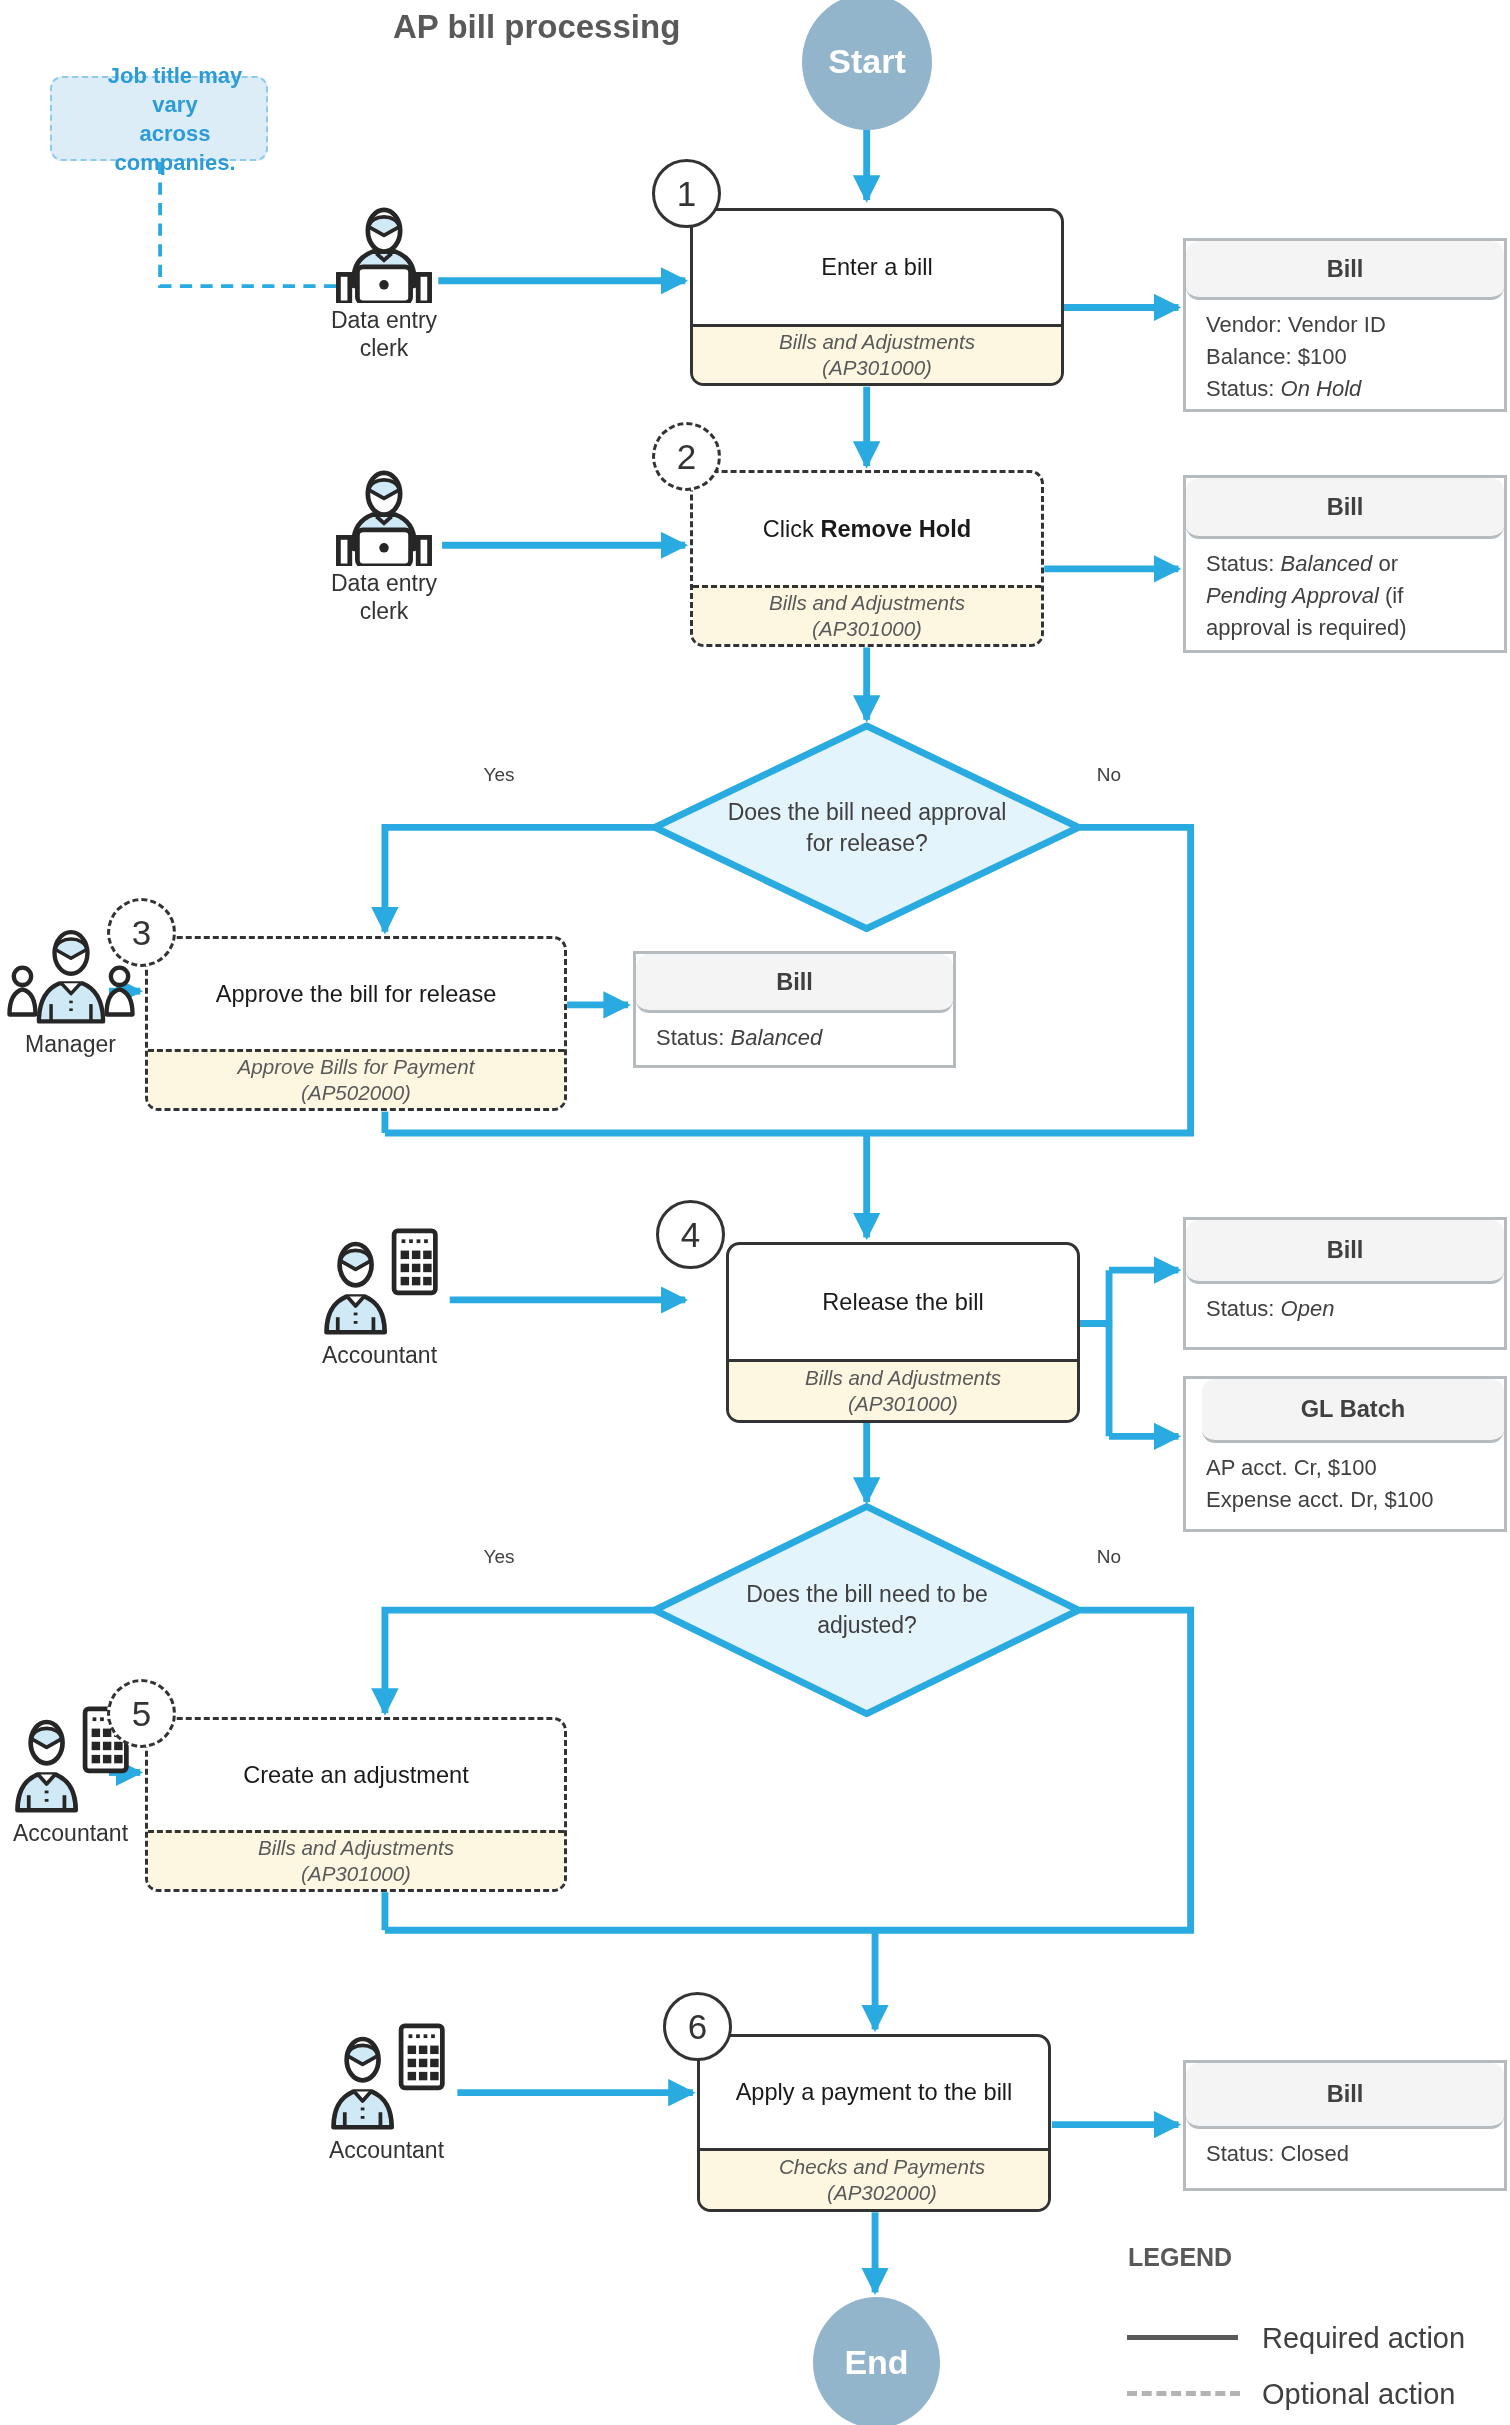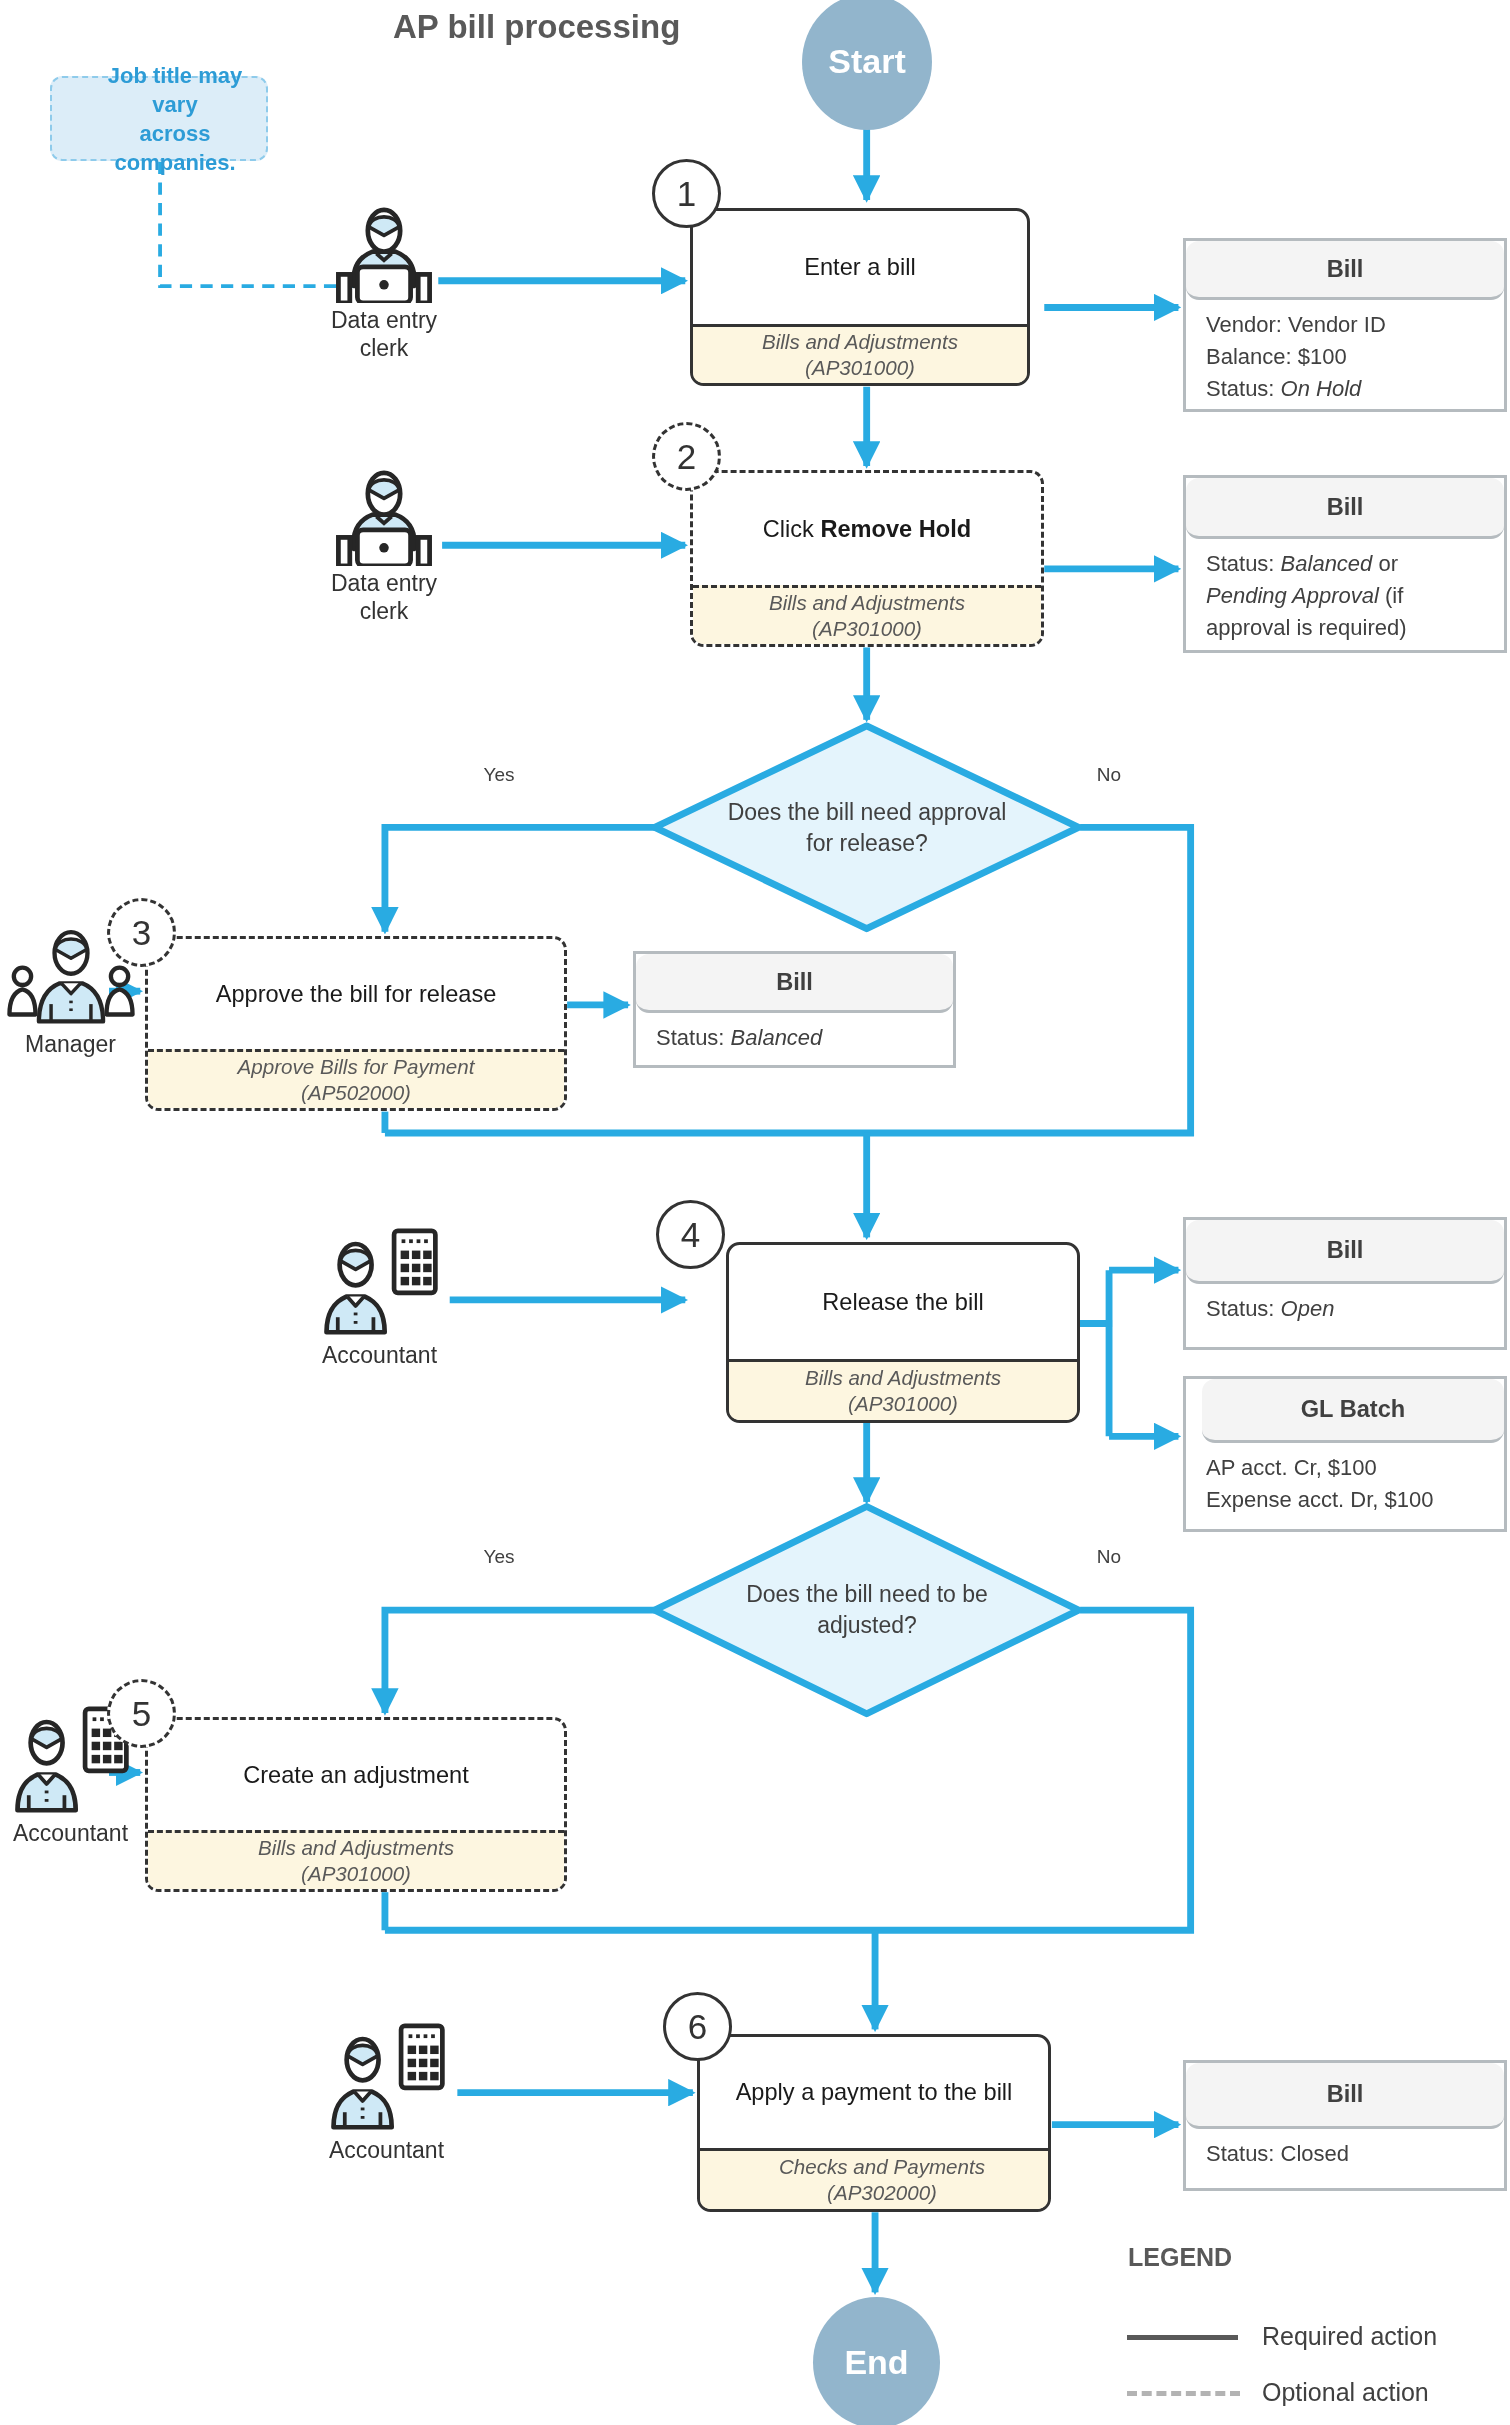--- a/index.html
+++ b/index.html
@@ -46,21 +46,21 @@
   .artifact-body{padding:9.1px 20px 0;font-size:22px;color:#404040;line-height:32px;}
   .artifact-body i{font-style:italic;}
 
   .dtext{font-size:23px;color:#3f3f3f;text-align:center;line-height:30.5px;}
   .branch-label{font-size:19px;color:#404040;text-align:center;}
 
   .person{display:flex;flex-direction:column;align-items:center;}
   .person-label{font-size:23px;color:#333;text-align:center;line-height:28px;margin-top:3px;}
 
   .legend-heading{font-size:25px;font-weight:bold;color:var(--title-color);}
-  .legend-label{font-size:25px;color:#404040;white-space:nowrap;}
+  .legend-label{font-size:29px;color:#404040;white-space:nowrap;}
   .legend-solid{width:111px;border-top:5.3px solid var(--legend-solid);}
   .legend-dashed{width:113px;border-top:5.3px dashed var(--legend-dash);}
   b{font-weight:bold;} 
 </style>
 </head>
 <body>
 
 <div id="canvas">
 
   <svg id="conn" viewBox="0 0 1981 3182" width="1510" height="2426">
@@ -237,21 +237,21 @@
       <path d="M23,36 C25,21 53,21 55,36 L39,45 Z" fill="#cfe9f6" stroke="#262626" stroke-width="4" stroke-linejoin="round"></path>
       <path d="M30,74 L39,84 L48,74" fill="#fff" stroke="#262626" stroke-width="4" stroke-linejoin="round"></path>
       <line x1="39" y1="91" x2="39" y2="94" stroke="#262626" stroke-width="4"></line>
       <line x1="39" y1="100" x2="39" y2="103" stroke="#262626" stroke-width="4"></line>
       <line x1="20" y1="96" x2="20" y2="112" stroke="#262626" stroke-width="4"></line>
       <line x1="58" y1="96" x2="58" y2="112" stroke="#262626" stroke-width="4"></line>
     </svg>
     <div class="person-label">Accountant</div>
   </div>
 
-  <div class="abs step" style="left:690px;top:208px;width:340px;height:178px;">
+  <div class="abs step" style="left:690px;top:208px;width:374px;height:178px;">
     <div class="step-title" style="bottom:59px;">
         <div><span>Enter a bill</span></div>
       </div>
     <div class="step-screen" style="height:59px;">
       <span>Bills and Adjustments</span>
       <span>(AP301000)</span>
     </div>
   </div>
   <div class="abs numcircle" style="left:652px;top:159px;">1</div>
 

